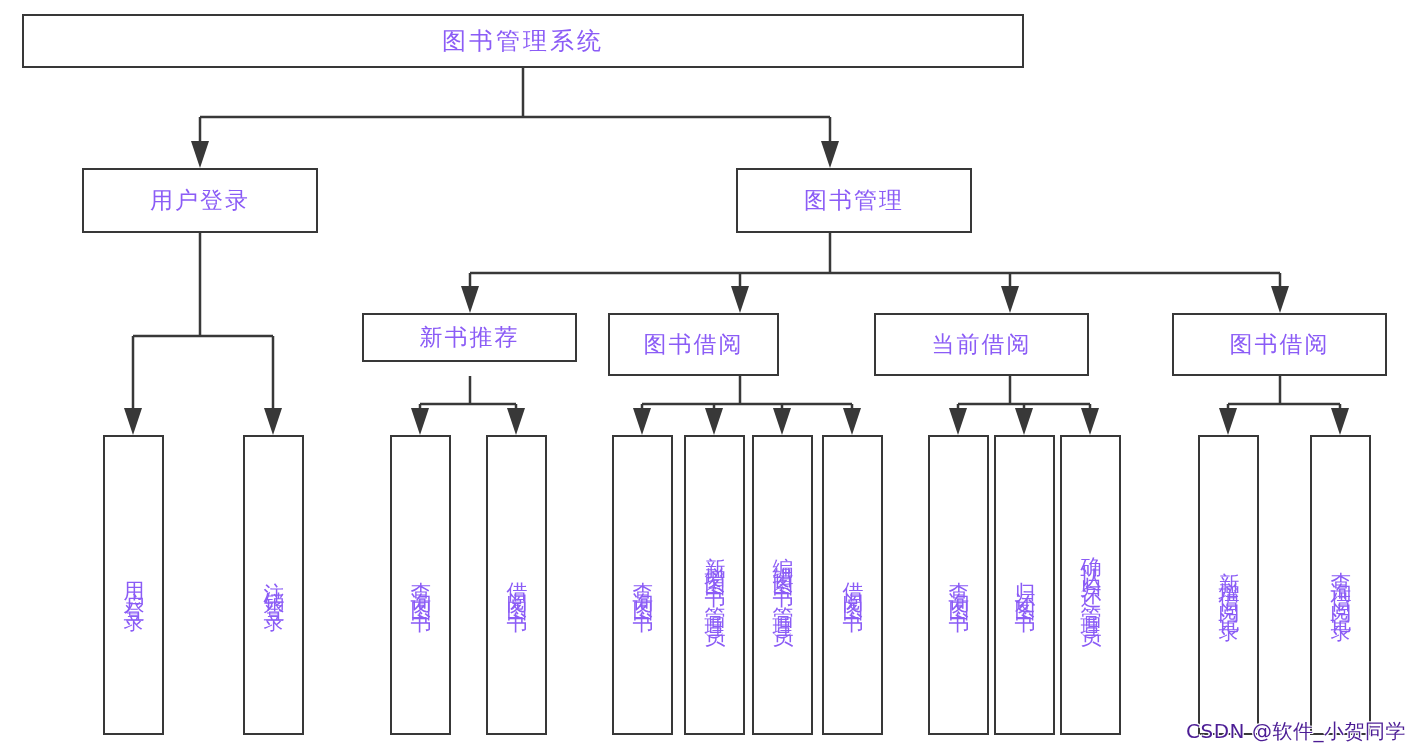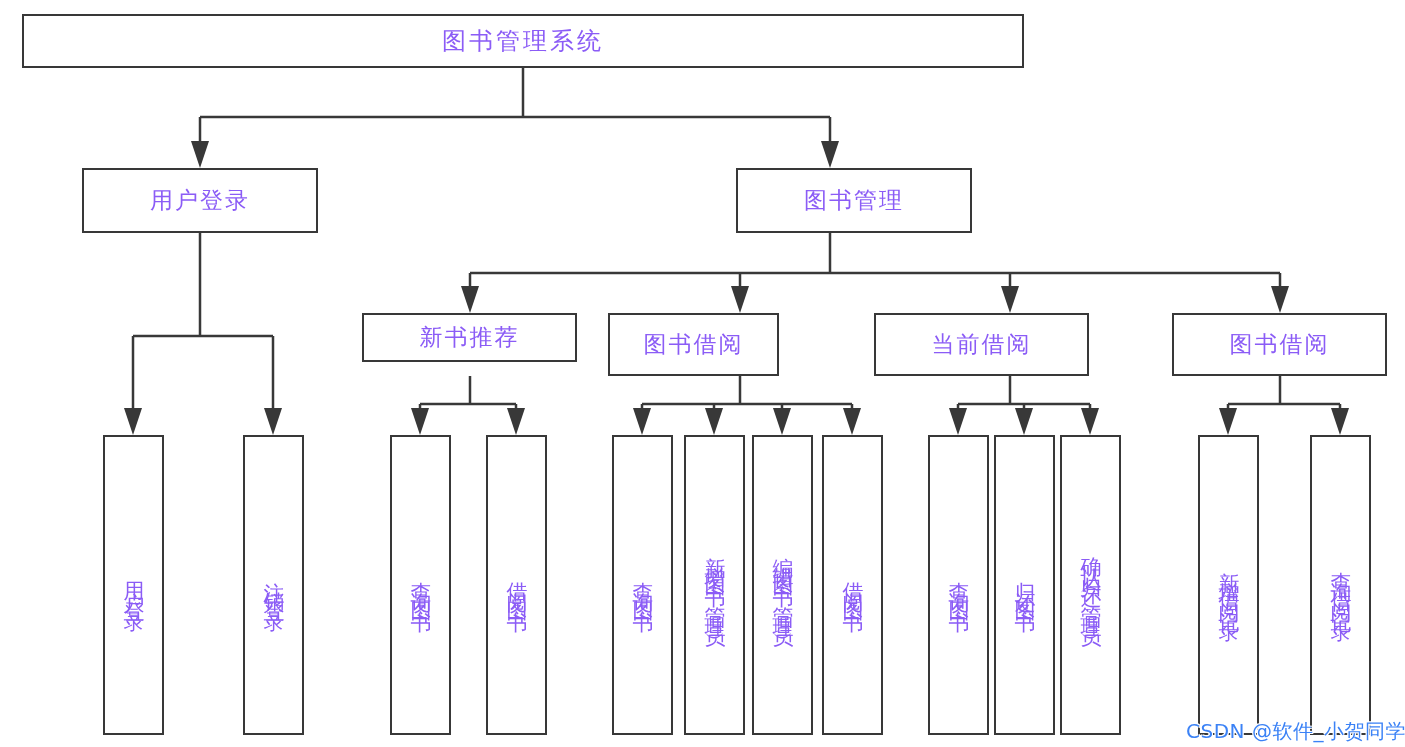--- a/index.html
+++ b/index.html
@@ -46,21 +46,21 @@
     text-orientation: mixed;
     letter-spacing: 10px;
     line-height: 1;
   }
   .watermark {
     position: absolute;
     left: 1186px;
     top: 718px;
     font-size: 20px;
     letter-spacing: 0.5px;
-    color: #3b82f6;
+    color: #4c1d95;
     white-space: nowrap;
     z-index: 10;
     text-shadow: 1px 1px 0 #ffffff, -1px -1px 0 #ffffff, 1px -1px 0 #ffffff, -1px 1px 0 #ffffff;
   }
 </style>
 </head>
 <body>
 
 <div id="canvas">
 

